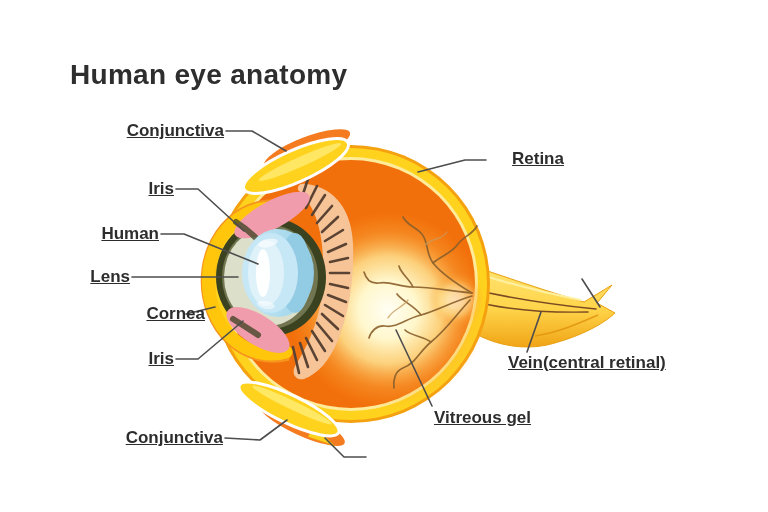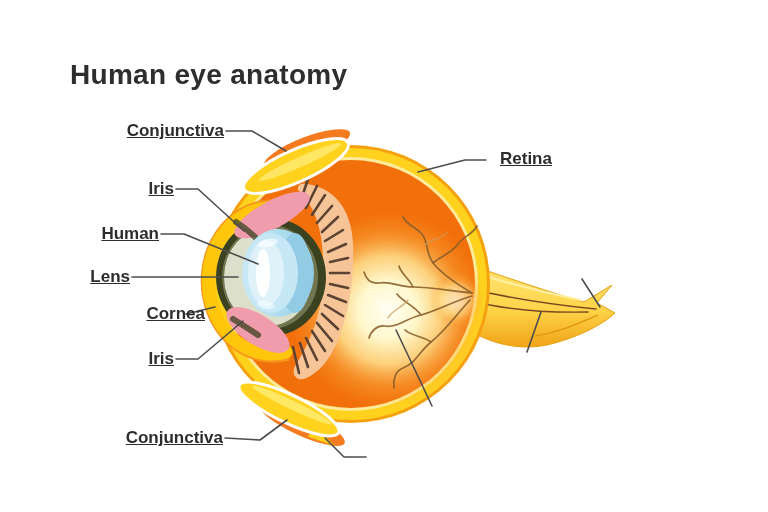--- a/index.html
+++ b/index.html
@@ -159,14 +159,16 @@
 
   <h1 class="title">Human eye anatomy</h1>
 
   <div class="lbl" style="right:544px;top:131px">Conjunctiva</div>
   <div class="lbl" style="right:594px;top:189px">Iris</div>
   <div class="lbl" style="right:609px;top:234px">Human</div>
   <div class="lbl" style="right:638px;top:277px">Lens</div>
   <div class="lbl" style="right:563px;top:314px">Cornea</div>
   <div class="lbl" style="right:594px;top:359px">Iris</div>
   <div class="lbl" style="right:545px;top:438px">Conjunctiva</div>
-  <div class="lbl" style="left:500px;top:159px">Retina</div>
+  <div class="lbl" style="left:512px;top:159px">Retina</div>
+  <div class="lbl" style="left:508px;top:363px">Vein(central retinal)</div>
+  <div class="lbl" style="left:434px;top:418px">Vitreous gel</div>
 </div>
 
 </body></html>

